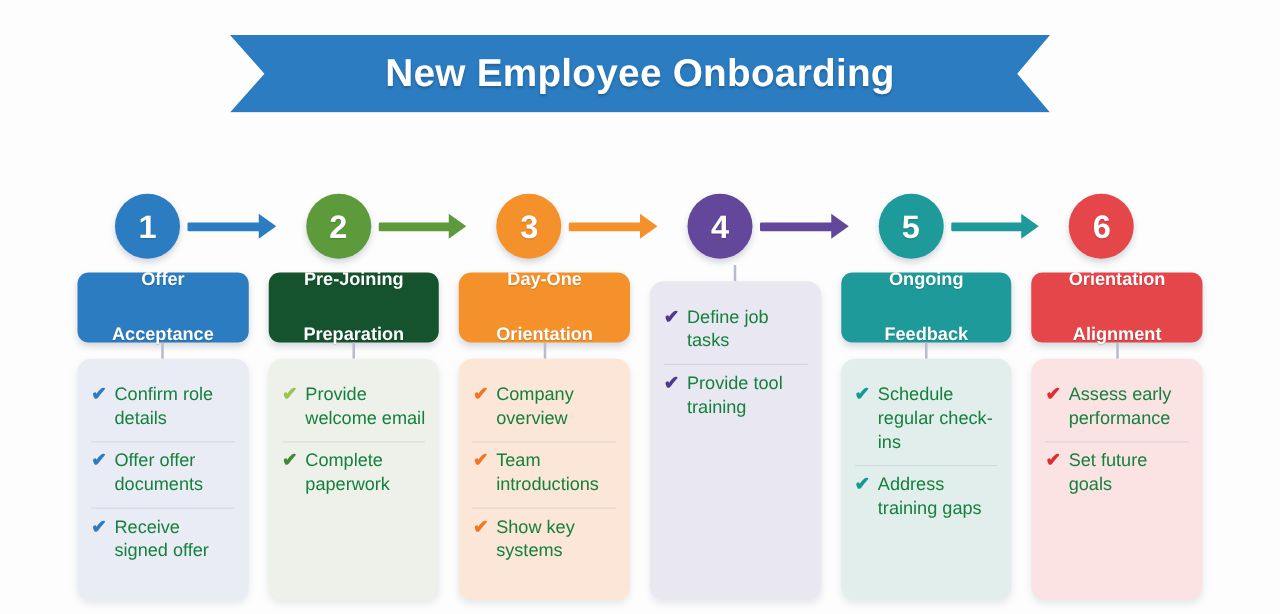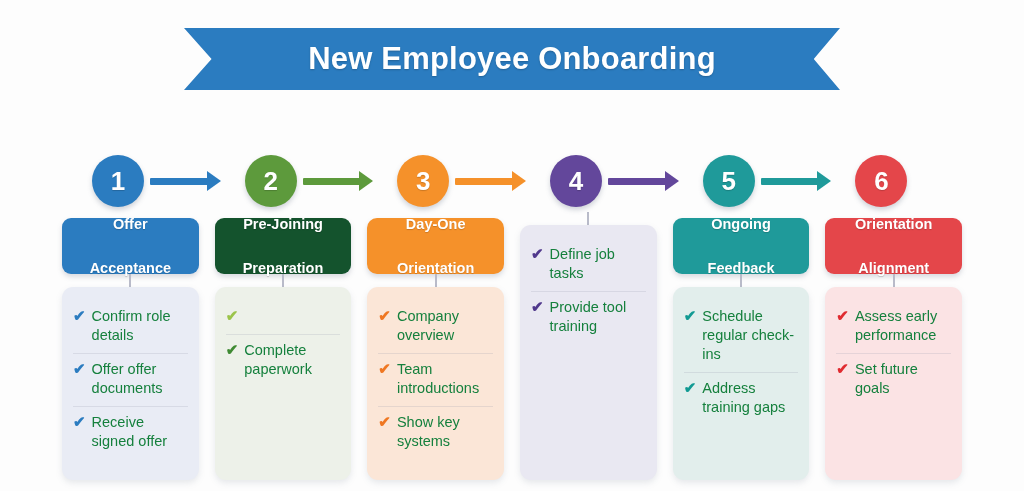--- a/index.html
+++ b/index.html
@@ -215,20 +215,21 @@
         </div>
       </div>
       <div class="header-box" style="background: #14532d;">
         <span>Pre-Joining</span>
         <span>Preparation</span>
       </div>
       <div class="stem"></div>
       <div class="panel" style="background: rgb(237, 241, 233);">
         <div class="item">
           <span class="check" style="color: rgb(155, 196, 74);">✔</span>
+          <span class="item-text">Provide welcome email</span>
         </div>
         <div class="item">
           <span class="check" style="color: rgb(63, 138, 51);">✔</span>
           <span class="item-text">Complete paperwork</span>
         </div>
       </div>
     </div>
     <div class="step">
       <div class="circle-row">
         <div class="circle" style="background: rgb(245, 145, 42);">3</div>

